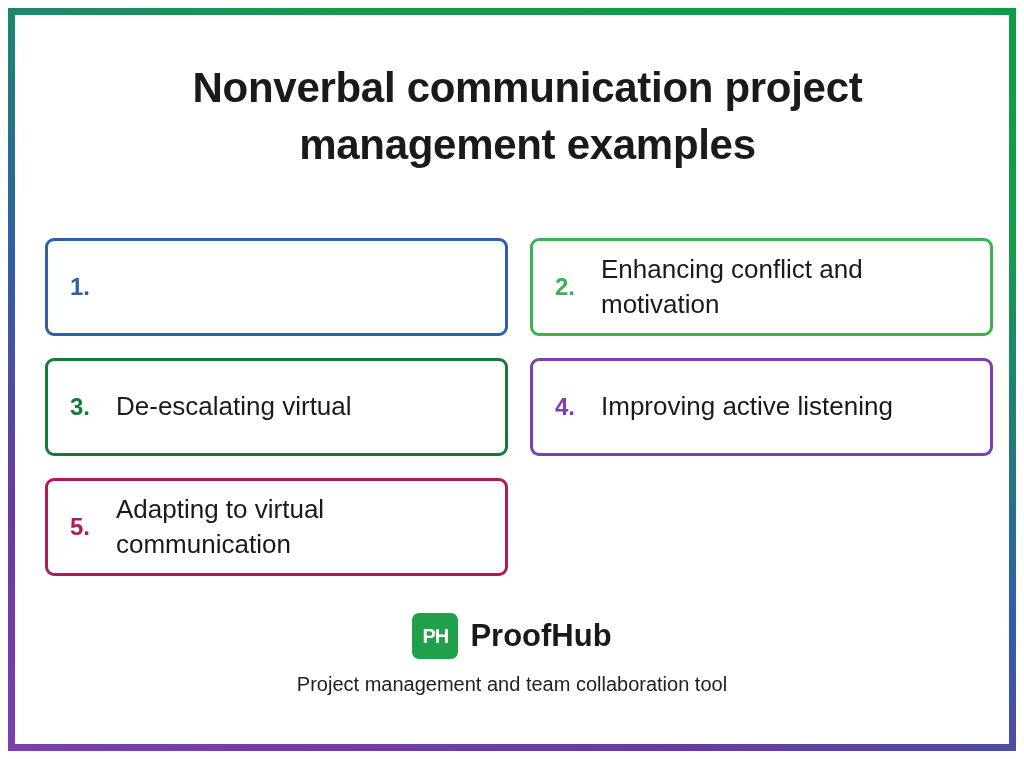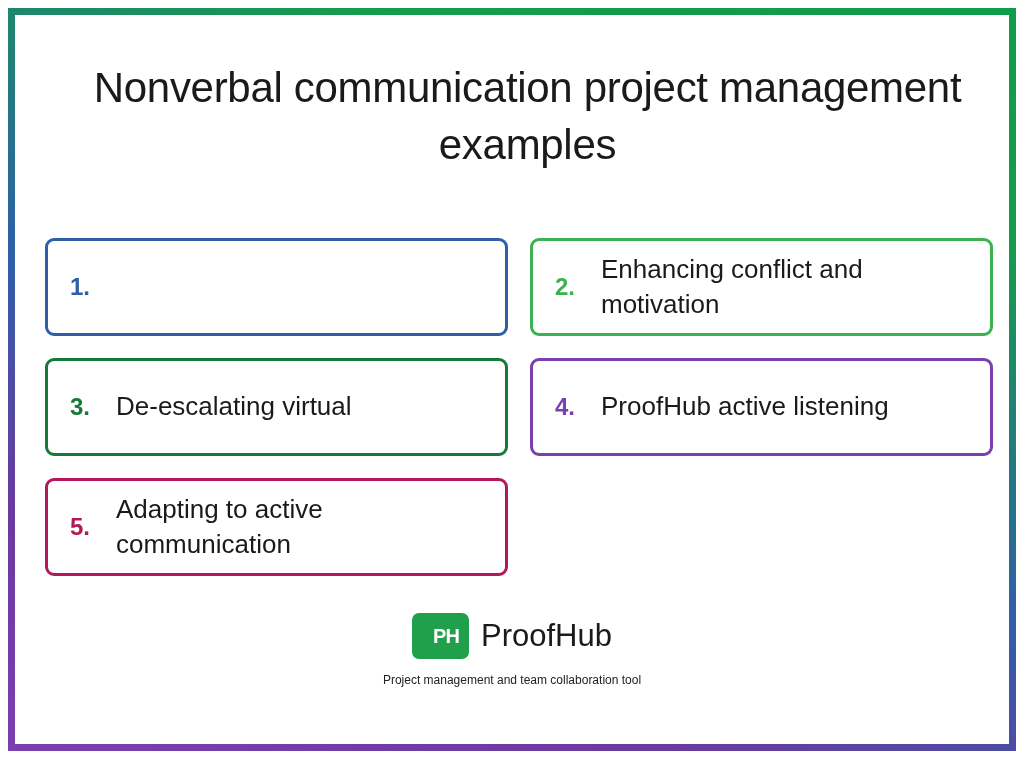--- a/index.html
+++ b/index.html
@@ -46,21 +46,21 @@
   }
 
   .title {
     position: absolute;
     left: 60px;
     top: 45px;
     width: 905px;
     text-align: center;
     font-size: 42px;
     line-height: 1.35;
-    font-weight: normal;
+    font-weight: bold;
     color: #1a1a1a;
     letter-spacing: -0.3px;
   }
 
   .cards {
     position: absolute;
     left: 30px;
     top: 223px;
     width: 960px;
   }
@@ -125,30 +125,29 @@
     height: 46px;
     border-radius: 7px;
     background: #20a04b;
     color: #ffffff;
     font-size: 20px;
     font-weight: bold;
     display: flex;
     align-items: center;
     justify-content: center;
     letter-spacing: -1px;
-    padding-left: 11px;
   }
   .logo-text {
     font-size: 31px;
-    font-weight: normal;
+    font-weight: bold;
     color: #1a1a1a;
   }
   .tagline {
     margin-top: 14px;
-    font-size: 12px;
+    font-size: 20px;
     color: #222222;
   }
 </style>
 </head>
 <body>
 
 <div id="infographic">
   <div class="frame"></div>
   <div class="inner">
 
@@ -166,28 +165,28 @@
         </div>
       </div>
 
       <div class="row">
         <div class="card c-dgreen">
           <span class="num">3.</span>
           <span class="text">De-escalating virtual</span>
         </div>
         <div class="card c-purple">
           <span class="num">4.</span>
-          <span class="text">ProofHub active listening</span>
+          <span class="text">Improving active listening</span>
         </div>
       </div>
 
       <div class="row">
         <div class="card c-pink">
           <span class="num">5.</span>
-          <span class="text">Adapting to active communication</span>
+          <span class="text">Adapting to virtual communication</span>
         </div>
       </div>
 
     </div>
 
     <div class="brand">
       <div class="brand-row">
         <div class="logo-mark">PH</div>
         <div class="logo-text">ProofHub</div>
       </div>

